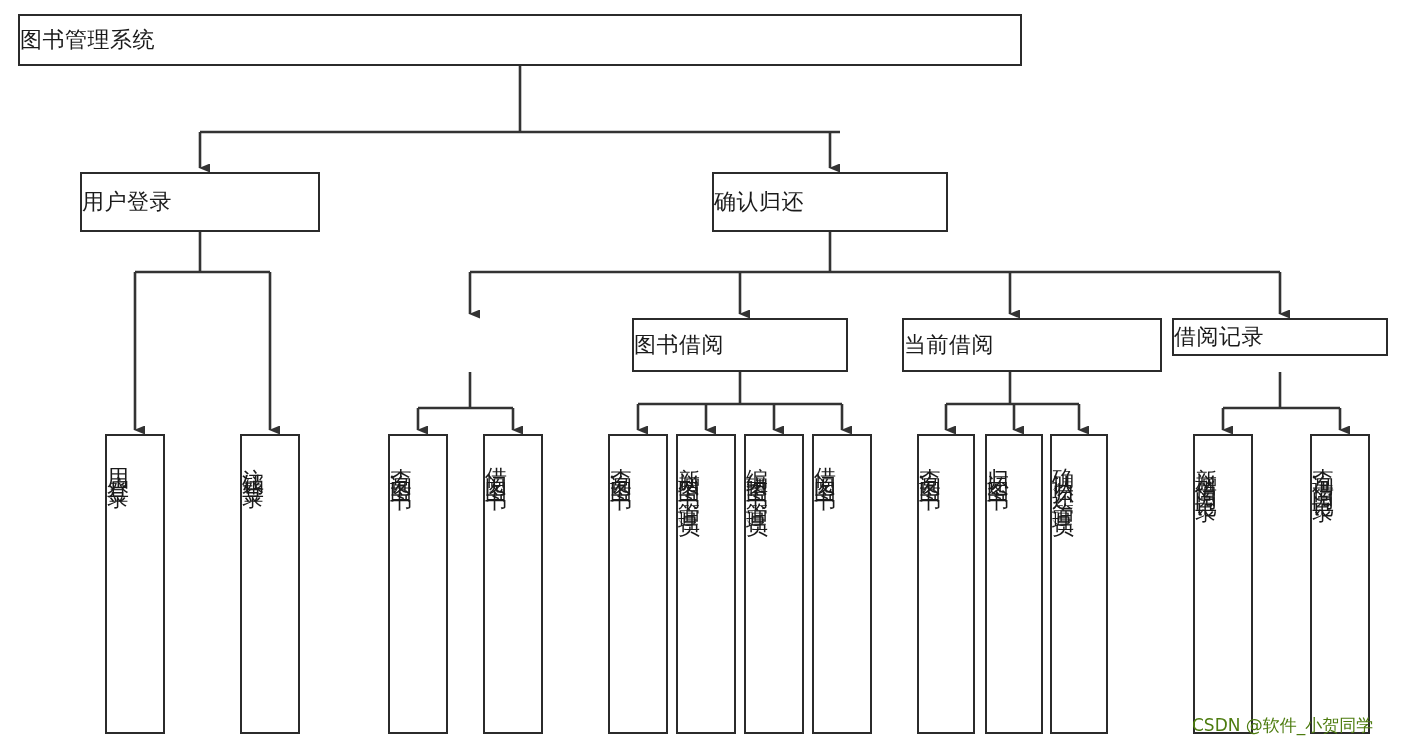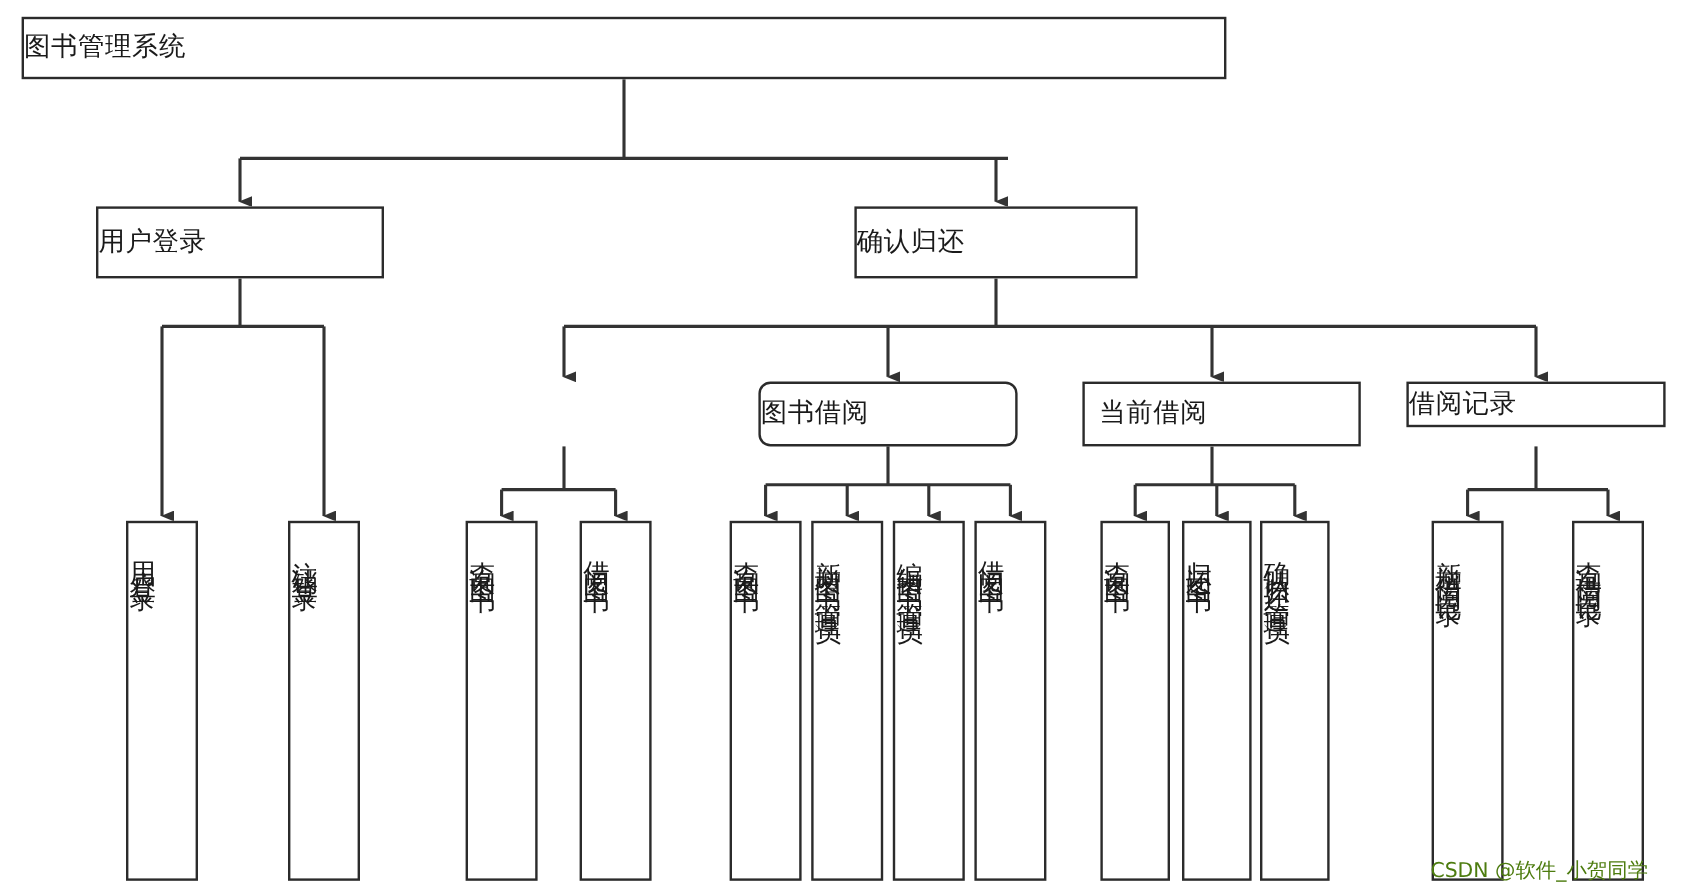--- a/index.html
+++ b/index.html
@@ -130,24 +130,24 @@
     <span class="node-label">图书管理系统</span>
   </div>
 
   <div class="node level2" style="left:80px; top:172px; width:240px; height:60px;">
     <span class="node-label">用户登录</span>
   </div>
   <div class="node level2" style="left:712px; top:172px; width:236px; height:60px;">
     <span class="node-label">确认归还</span>
   </div>
 
-  <div class="node level3" style="left:632px; top:318px; width:216px; height:54px;border-radius:10px;">
+  <div class="node level3" style="left:632px; top:318px; width:216px; height:54px;">
     <span class="node-label">图书借阅</span>
   </div>
-  <div class="node level3" style="left:902px; top:318px; width:232px; height:54px;padding-left:12px;">
+  <div class="node level3" style="left:902px; top:318px; width:260px; height:54px;">
     <span class="node-label">当前借阅</span>
   </div>
   <div class="node level3" style="left:1172px; top:318px; width:216px; height:38px;">
     <span class="node-label">借阅记录</span>
   </div>
 
   <div class="node vertical" style="left:105px; top:434px; width:60px; height:300px;">
     <span class="node-label">用户登录</span>
   </div>
   <div class="node vertical" style="left:240px; top:434px; width:60px; height:300px;">

